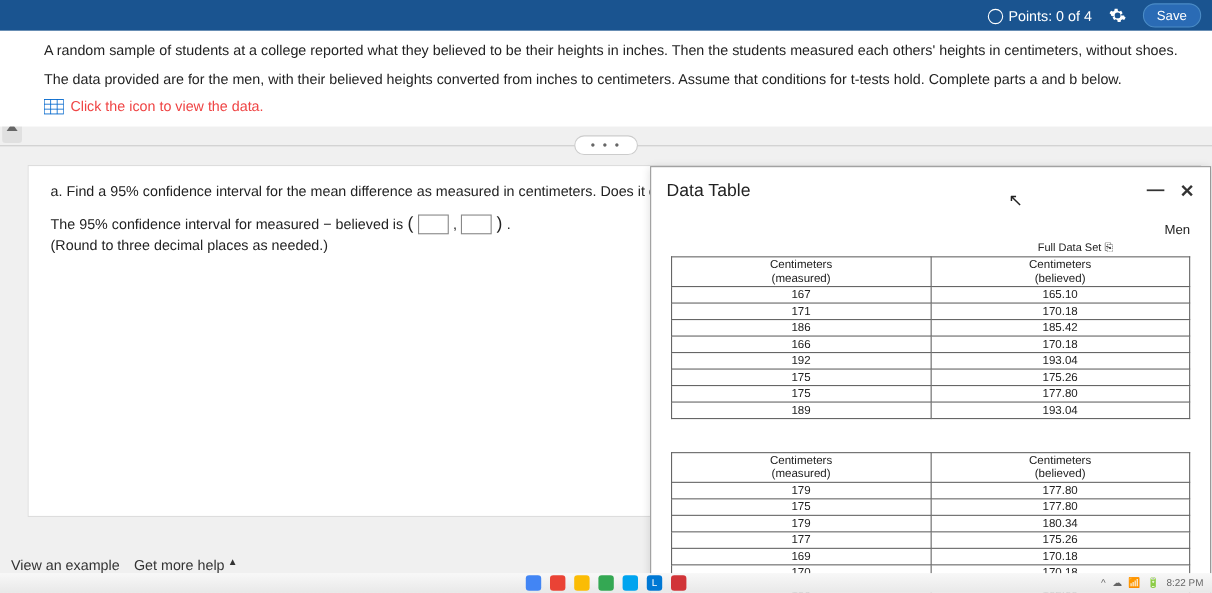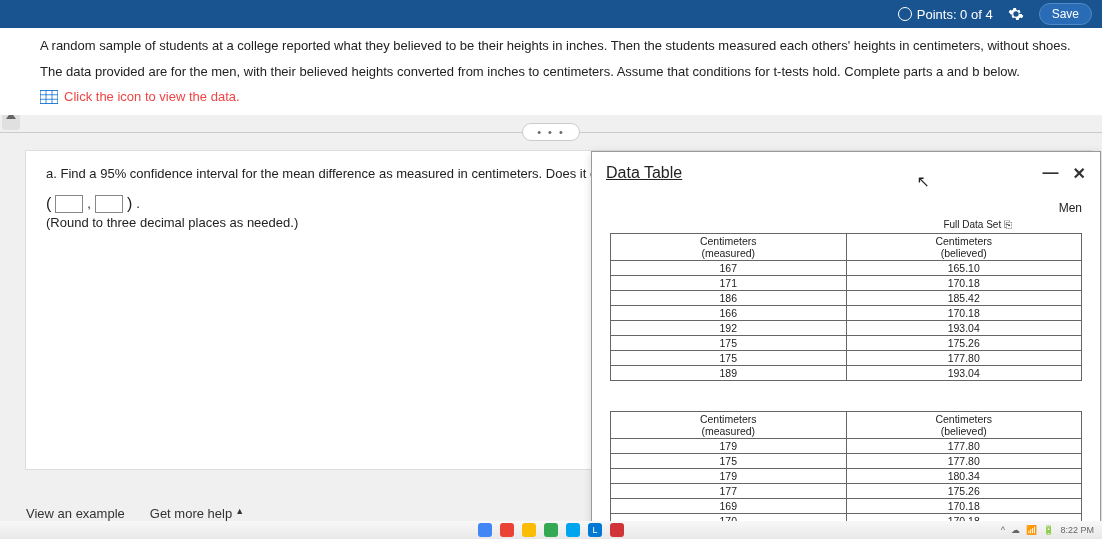--- a/index.html
+++ b/index.html
@@ -1,19 +1,19 @@
 <!DOCTYPE html>
 <html><head>
 <meta charset="utf-8">
 <style>
 * { box-sizing: border-box; margin: 0; padding: 0; font-family: Arial, sans-serif; }
 body { width: 1102px; height: 539px; background: #f0f0f0; overflow: hidden; position: relative; }
 
 .top-bar { background: #1a5490; color: #fff; height: 28px; display: flex; align-items: center; justify-content: flex-end; padding: 0 10px; gap: 15px; font-size: 13px; }
-.points-info { display: flex; align-items: center; gap: 5px; }
+.points-info { display: flex; align-items: flex-end; gap: 5px; }
 .circle-icon { width: 14px; height: 14px; border: 1.5px solid #fff; border-radius: 50%; }
 .gear-icon { width: 16px; height: 16px; fill: #fff; }
 .save-btn { background: #2a6bb5; border: 1px solid #4a8bc5; color: #fff; padding: 3px 12px; border-radius: 12px; font-size: 12px; cursor: pointer; }
 
 .content-area { background: #fff; padding: 8px 20px 8px 40px; font-size: 13px; color: #222; line-height: 1.5; position: relative; }
 .prompt-text { margin-bottom: 6px; }
 .data-link { display: flex; align-items: center; gap: 6px; color: #ef4444; cursor: pointer; }
 .data-link-icon { width: 18px; height: 14px; fill: #0066cc; }
 
 .divider-area { height: 35px; display: flex; align-items: center; justify-content: center; position: relative; }
@@ -25,37 +25,37 @@
 
 .question-box { background: #fff; border: 1px solid #ddd; margin: 0 10px 0 25px; padding: 15px 20px; font-size: 13px; color: #222; position: relative; min-height: 320px; }
 .question-a { margin-bottom: 14px; }
 .answer-line { display: flex; align-items: center; gap: 4px; flex-wrap: wrap; }
 .input-blank { width: 28px; height: 18px; border: 1px solid #888; display: inline-block; background: #fff; }
 .paren { font-size: 16px; }
 .round-note { margin-top: 2px; }
 
 .data-table-modal { position: absolute; top: 0px; right: -10px; width: 510px; background: #fff; border: 1px solid #999; box-shadow: 0 2px 8px rgba(0,0,0,0.15); }
 .modal-header { display: flex; align-items: center; justify-content: space-between; padding: 12px 14px 8px; }
-.modal-title { font-size: 16px; color: #222; text-decoration: underline; }
+.modal-title { font-size: 16px; color: #222; }
 .modal-controls { display: flex; gap: 14px; font-size: 16px; color: #333; }
 .modal-controls span { cursor: pointer; font-weight: bold; }
 .cursor-icon { position: absolute; top: 20px; right: 170px; font-size: 16px; }
 
 .table-wrap { padding: 10px 18px 15px; }
 .table-caption { text-align: right; font-size: 12px; margin-bottom: 4px; }
 .full-data-note { text-align: right; font-size: 10px; padding-right: 70px; margin-bottom: 2px; }
 .tables-row { display: flex; gap: 30px; justify-content: center; flex-direction: column; }
 table { border-collapse: collapse; font-size: 10.5px; }
 th, td { border: 1px solid #666; padding: 1px 4px; text-align: center; }
 th { font-weight: normal; }
 
 .modal-buttons { display: flex; justify-content: center; gap: 2px; padding: 10px 0 14px; }
 .modal-btn { border: 1px solid #aaa; background: #f5f5f5; border-radius: 14px; padding: 4px 22px; font-size: 12px; cursor: pointer; }
 
-.bottom-bar { position: absolute; bottom: 18px; left: 16px; right: 0; display: flex; align-items: center; gap: 25px; padding: 0 10px; font-size: 13px; color: #0066cc; }
+.bottom-bar { position: absolute; bottom: 18px; left: 0; right: 0; display: flex; align-items: center; gap: 13px; padding: 0 10px; font-size: 13px; color: #0066cc; }
 .bottom-link { cursor: pointer; color: #333; }
 .help-link { display: flex; gap: 3px; }
 .caret-down { font-size: 9px; }
 
 .taskbar { position: absolute; bottom: 0; left: 0; right: 0; height: 18px; background: linear-gradient(#f8f8f8,#e8e8e8); display: flex; align-items: center; justify-content: center; gap: 8px; }
 .tb-icon { width: 14px; height: 14px; border-radius: 3px; }
 .tb-right { position: absolute; right: 8px; display: flex; align-items: center; gap: 6px; font-size: 9px; color: #666; }
 </style>
 </head>
 <body>
@@ -91,20 +91,21 @@
 </div>
 
 <div class="divider-area">
   <hr class="divider-line">
   <div class="pill">• • •</div>
 </div>
 
 <div class="question-box">
   <div class="question-a">a. Find a 95% confidence interval for the mean difference as measured in centimeters. Does it capture 0? What does that show?</div>
   <div class="answer-line">
+    <span>The 95% confidence interval for measured − believed is</span>
     <span class="paren">(</span>
     <span class="input-blank"></span>
     <span>,</span>
     <span class="input-blank"></span>
     <span class="paren">)</span>
     <span>.</span>
   </div>
   <div class="round-note">(Round to three decimal places as needed.)</div>
 
   <div class="data-table-modal">

